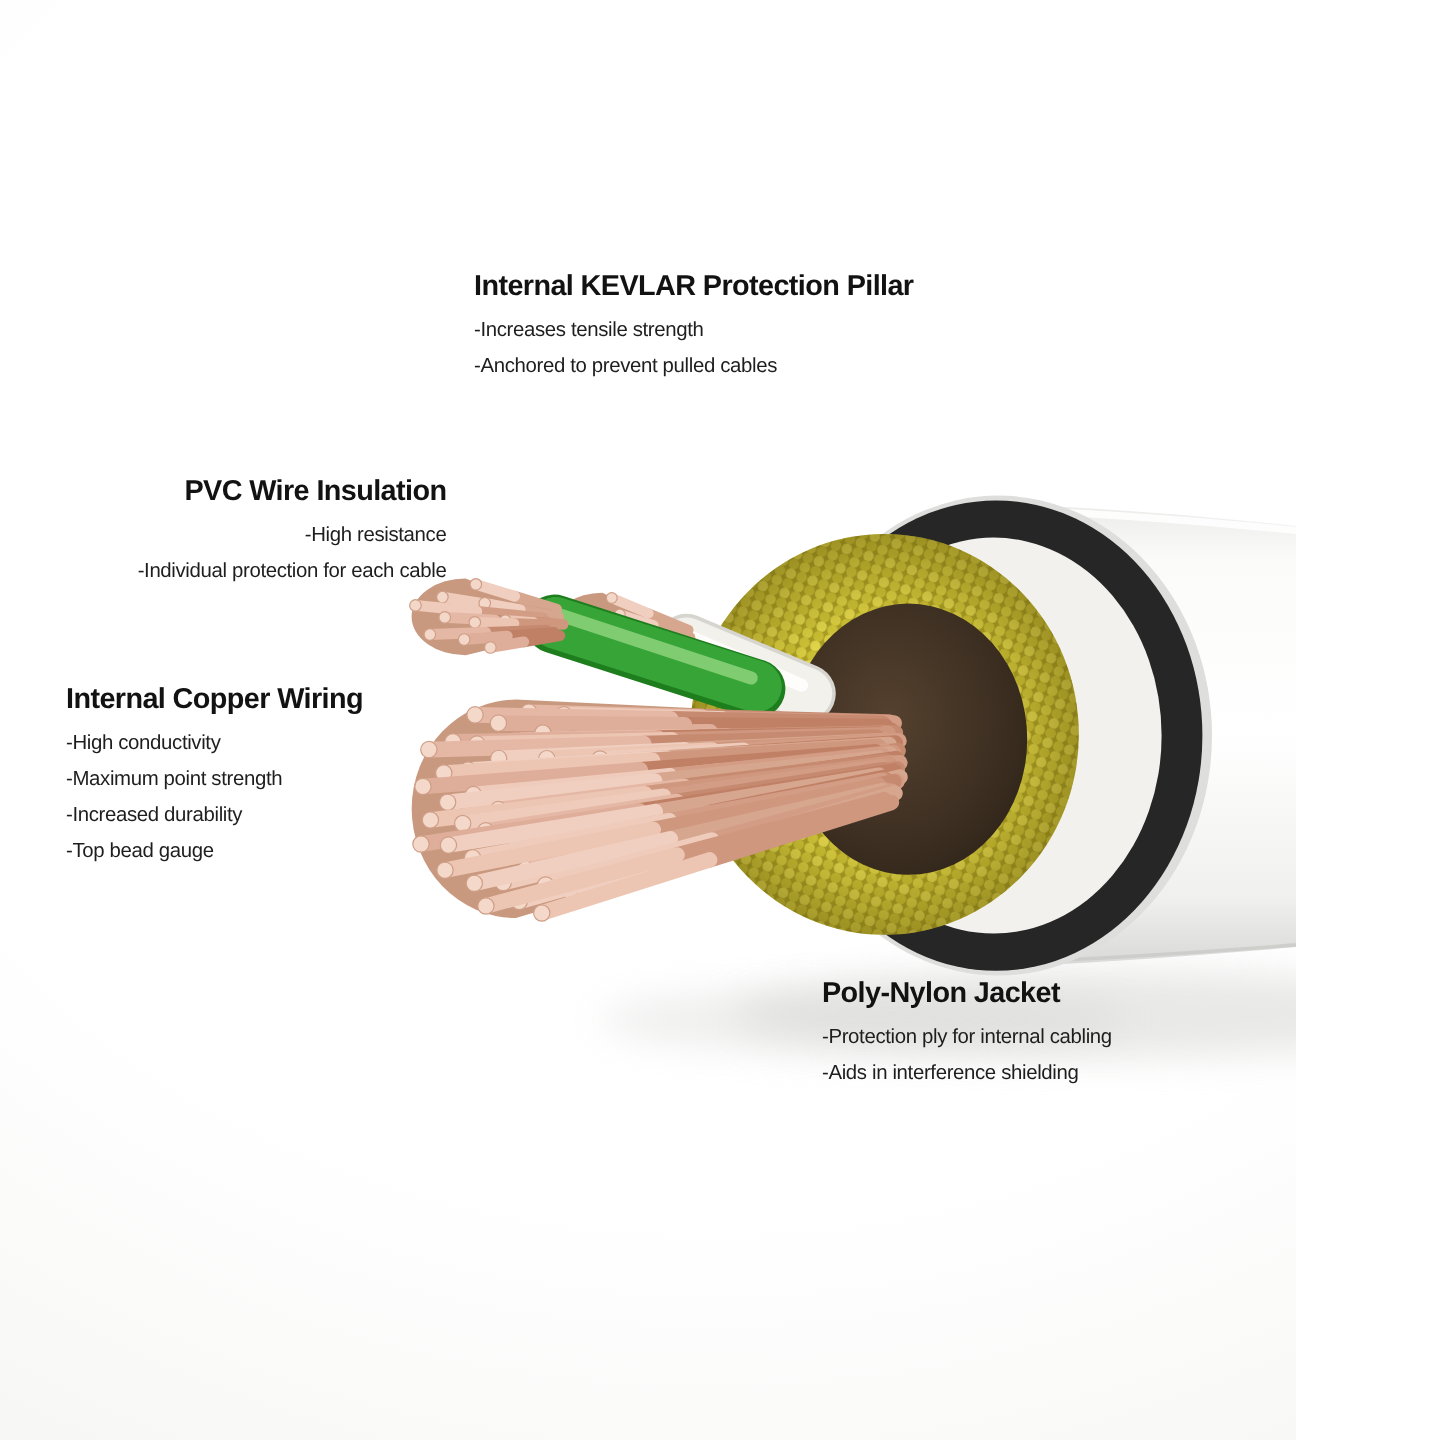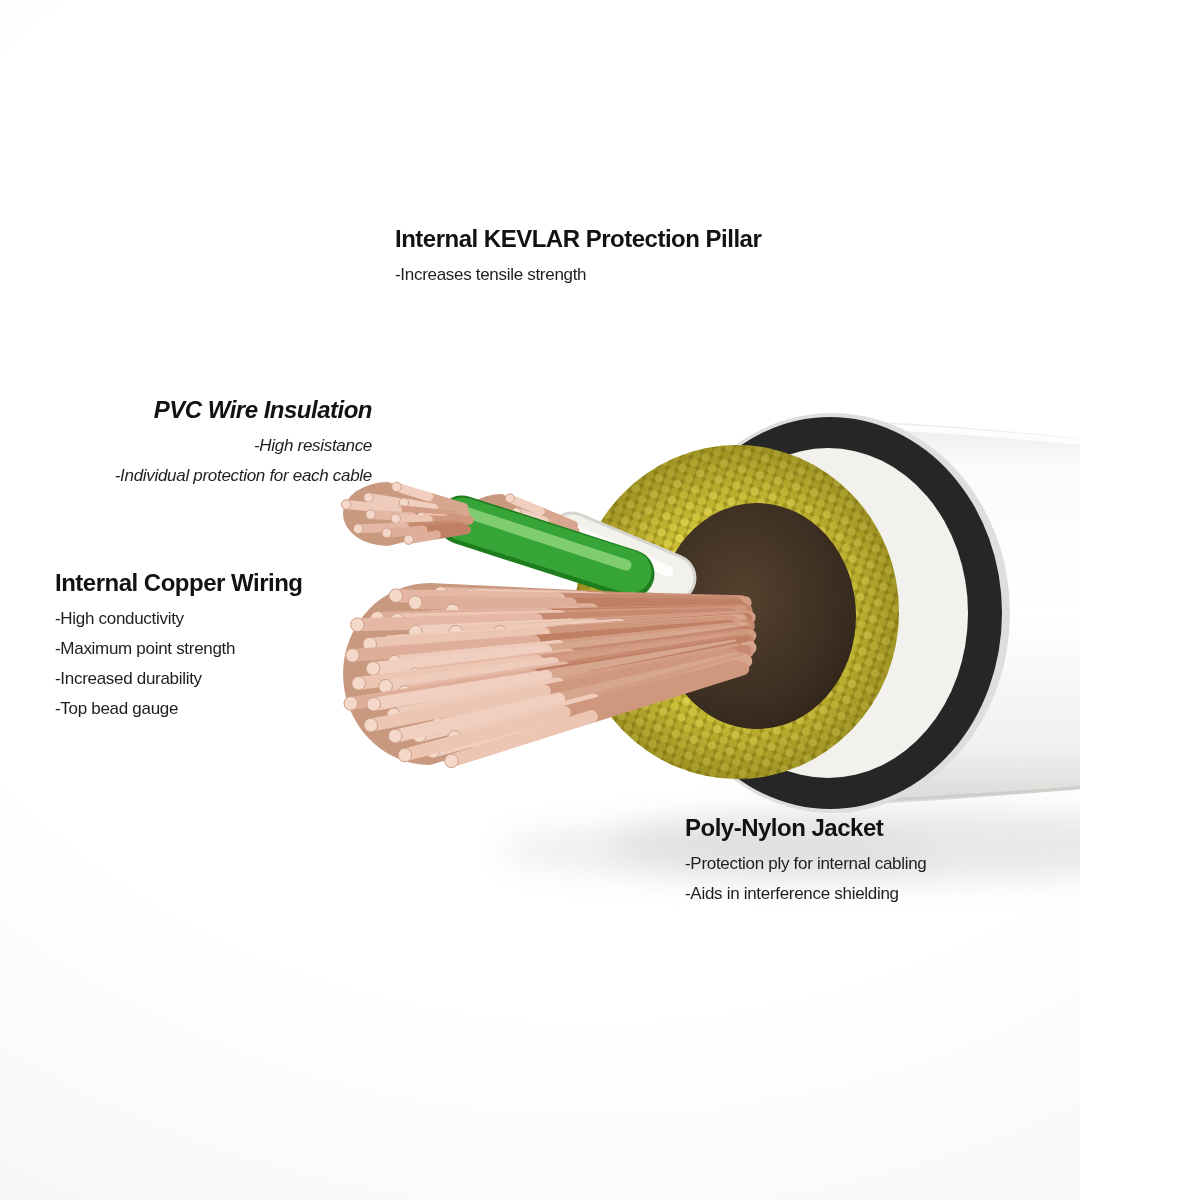--- a/index.html
+++ b/index.html
@@ -12,21 +12,21 @@
   .label{position:absolute;white-space:nowrap;}
   .label .hd{
     font-size:24px;font-weight:bold;color:#121212;
     line-height:29px;letter-spacing:-0.5px;margin:0;
   }
   .label .hd-gap{margin-bottom:7px;}
   .label .ln{
     font-size:17px;font-weight:normal;color:#1e1e1e;
     line-height:30px;letter-spacing:-0.3px;
   }
-  .align-right{text-align:right;font-style:italic;}
+  .align-right{text-align:right;}
   #lbl-kevlar{left:395px;top:224px;}
   #lbl-jacket{left:840px;top:248px;}
   #lbl-pvc{right:708px;top:395px;}
   #lbl-copper{left:55px;top:568px;}
   #lbl-nylon{left:685px;top:813px;}
 </style>
 </head>
 <body>
 
 <div class="stage">
@@ -314,20 +314,21 @@
             <line x1="591.3139532121063" y1="716.6129581879835" x2="451.48687021309456" y2="760.8159525112128" stroke="#ecc5b3" stroke-width="13" stroke-linecap="round"></line>
             <circle cx="451.48687021309456" cy="760.8159525112128" r="6.8" fill="#f4d8ca" stroke="#cf9e87" stroke-width="1"></circle>
           </g>
       </g>
     </svg>
   </div>
 
   <div class="label" id="lbl-kevlar">
     <div class="hd hd-gap">Internal KEVLAR Protection Pillar</div>
     <div class="ln">-Increases tensile strength</div>
+    <div class="ln">-Anchored to prevent pulled cables</div>
   </div>
 
 
   <div class="label align-right" id="lbl-pvc">
     <div class="hd hd-gap">PVC Wire Insulation</div>
     <div class="ln">-High resistance</div>
     <div class="ln">-Individual protection for each cable</div>
   </div>
 
   <div class="label" id="lbl-copper">

